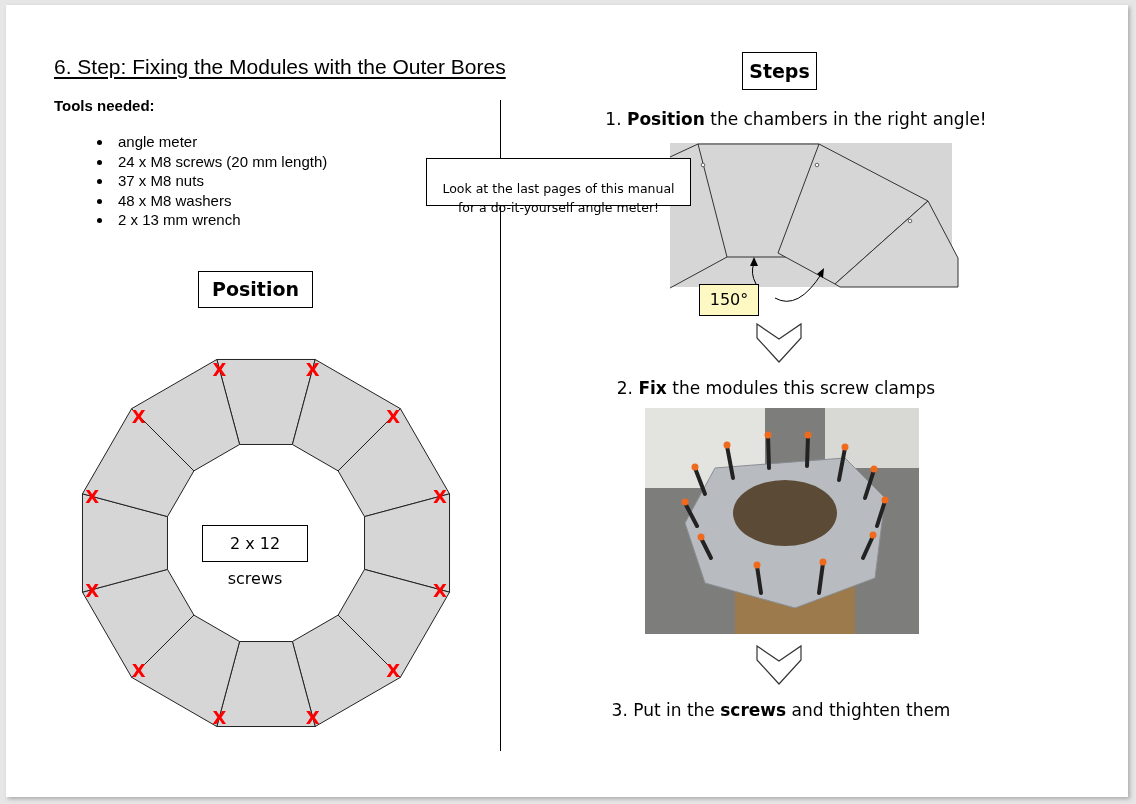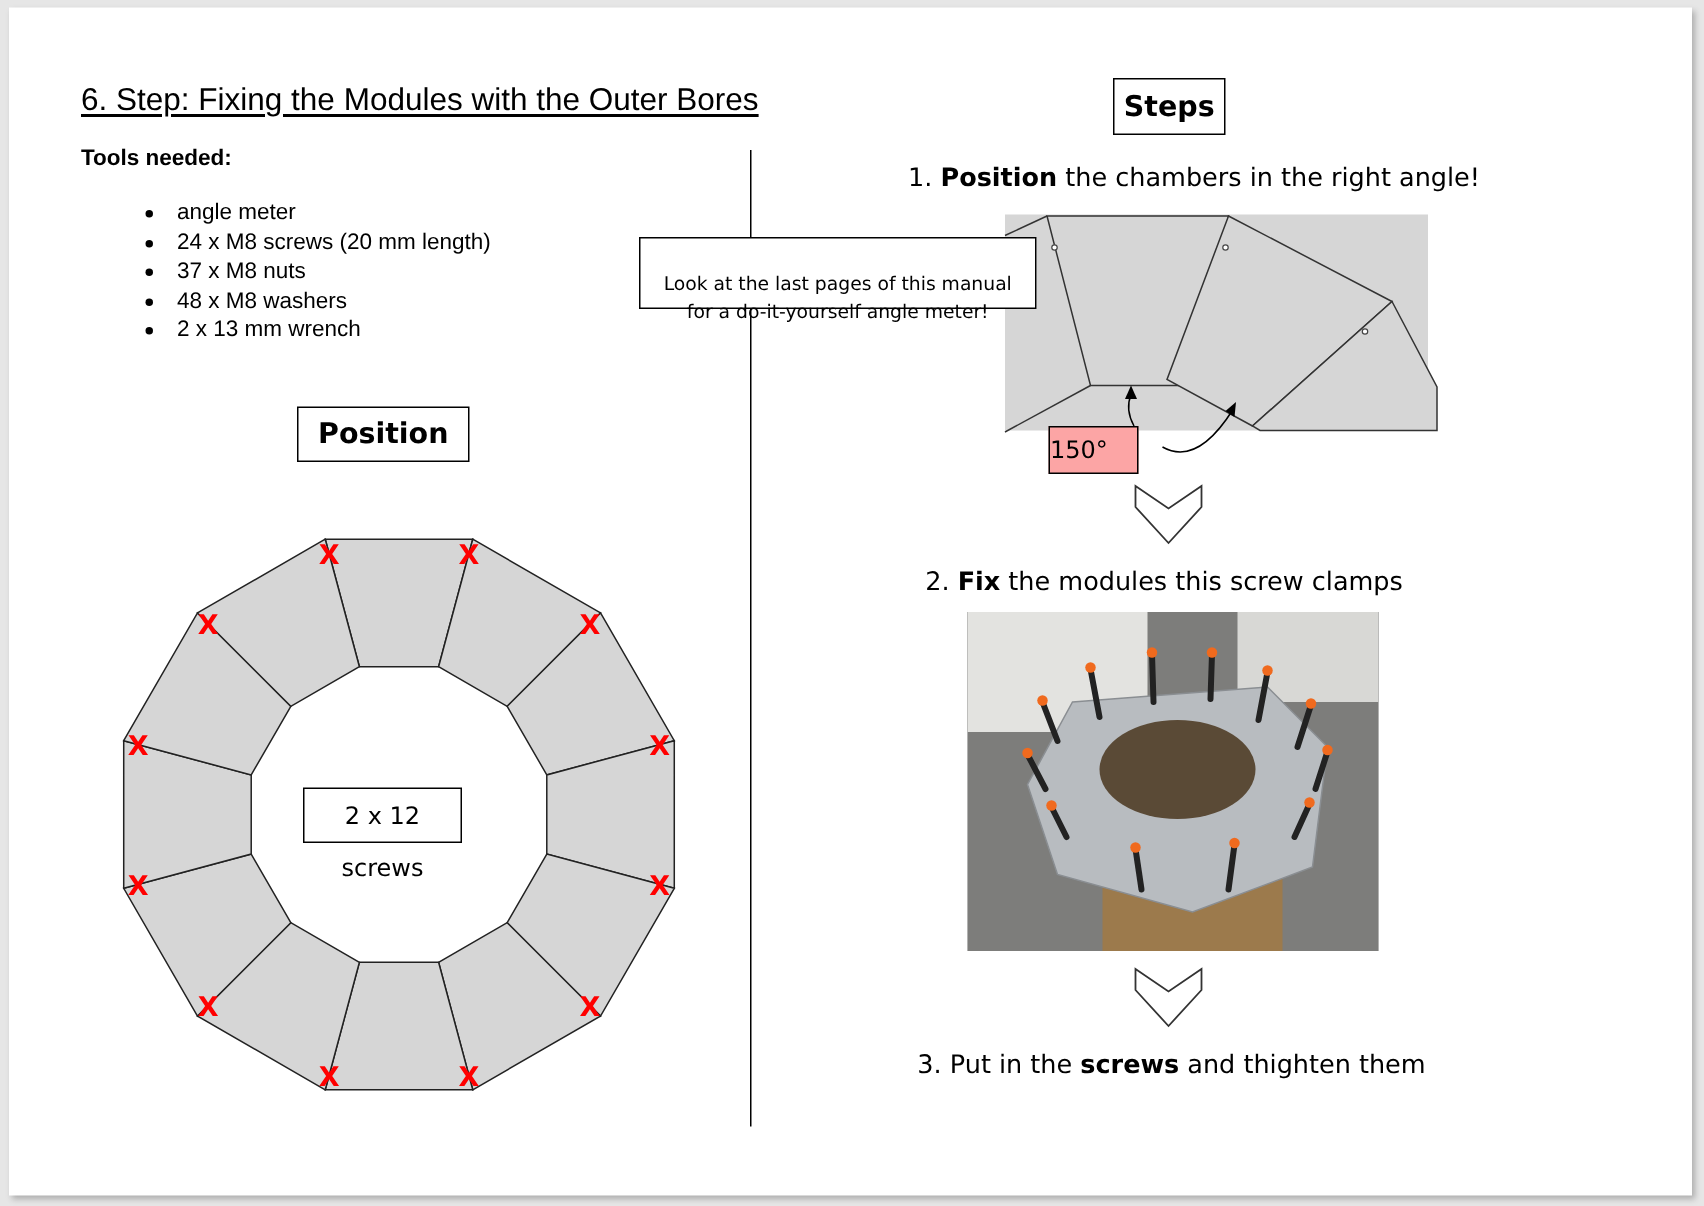--- a/index.html
+++ b/index.html
@@ -13,21 +13,21 @@
   .tools li::before { content:""; position:absolute; left:27px; top:8px; width:5px; height:5px; border-radius:50%; background:#000; }
   .boxlabel { border:1.3px solid #000; background:#fff; font-family:"DejaVu Sans", sans-serif; font-weight:bold; font-size:19px; text-align:center; box-sizing:border-box; }
   .overview { left:192px; top:266px; width:115px; height:37px; line-height:34px; }
   .steps { left:736px; top:47px; width:75px; height:38px; line-height:36px; }
   .divider { left:494px; top:95px; width:1.4px; height:651px; background:#000; }
   .stepline { font-family:"DejaVu Sans", sans-serif; font-size:17px; white-space:nowrap; text-align:center; }
   .s1 { left:560px; top:104px; width:460px; }
   .s2 { left:560px; top:373px; width:420px; }
   .s3 { left:560px; top:695px; width:430px; }
   .note { left:420px; top:153px; width:265px; height:48px; border:1.2px solid #000; background:#fff; font-family:"DejaVu Sans", sans-serif; font-size:12.5px; text-align:center; line-height:19px; padding-top:20px; box-sizing:border-box; z-index:2; }
-  .angle { left:693px; top:279px; width:60px; height:32px; border:1.5px solid #000; background:#fca5a5; font-family:"DejaVu Sans", sans-serif; font-size:16px; text-align:left; line-height:29px; box-sizing:border-box; z-index:2; }
+  .angle { left:693px; top:279px; width:60px; height:32px; border:1.5px solid #000; background:#fef9c3; font-family:"DejaVu Sans", sans-serif; font-size:16px; text-align:center; line-height:29px; box-sizing:border-box; z-index:2; }
   .screws { left:196px; top:520px; width:106px; height:37px; border:1.2px solid #000; background:#fff; font-family:"DejaVu Sans", sans-serif; font-size:16px; text-align:center; line-height:35px; box-sizing:border-box; }
   .photo { left:639px; top:403px; width:274px; height:226px; overflow:hidden; background:#8a8a88; }
   svg { position:absolute; overflow:visible; }
 </style>
 </head>
 <body>
 
 <div class="page">
 
   <div class="abs title">6. Step: Fixing the Modules with the Outer Bores</div>

